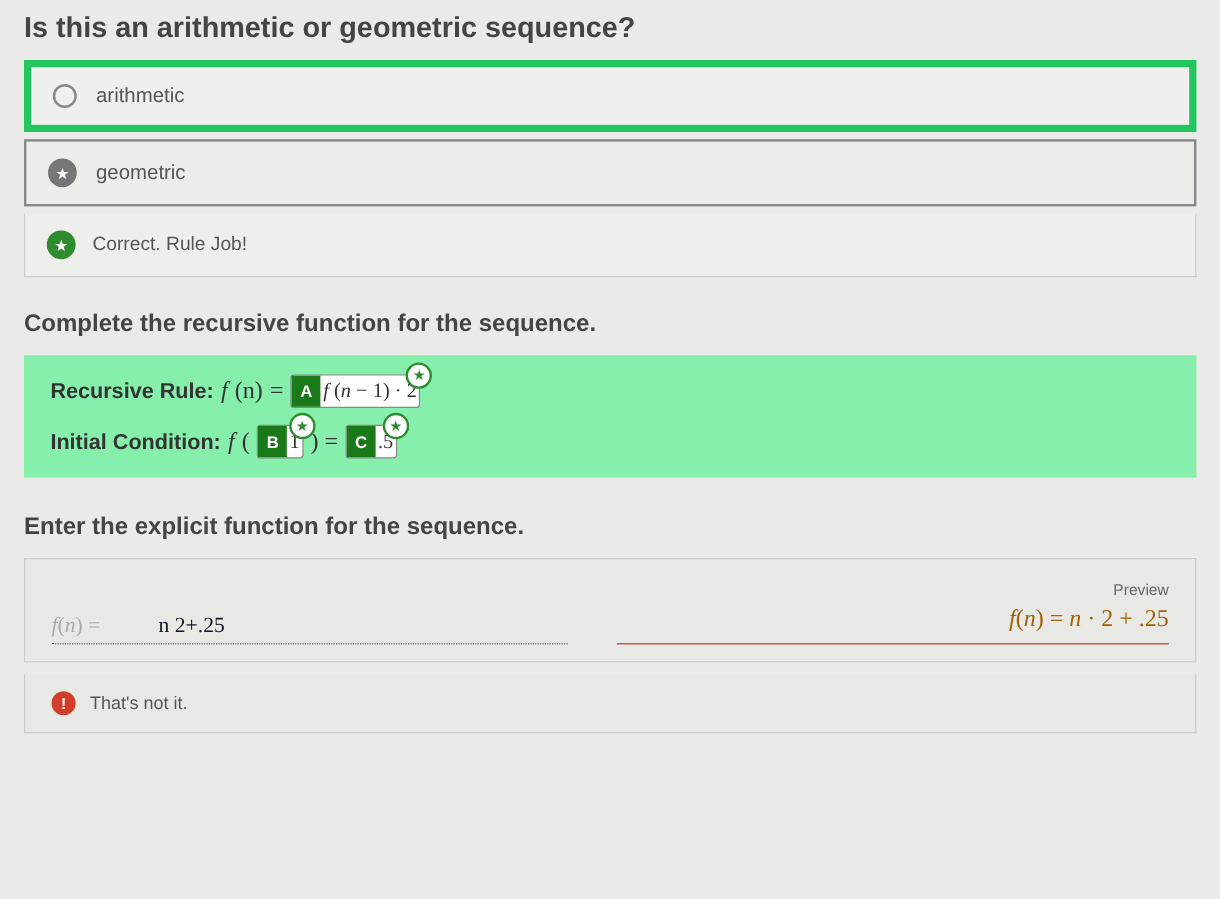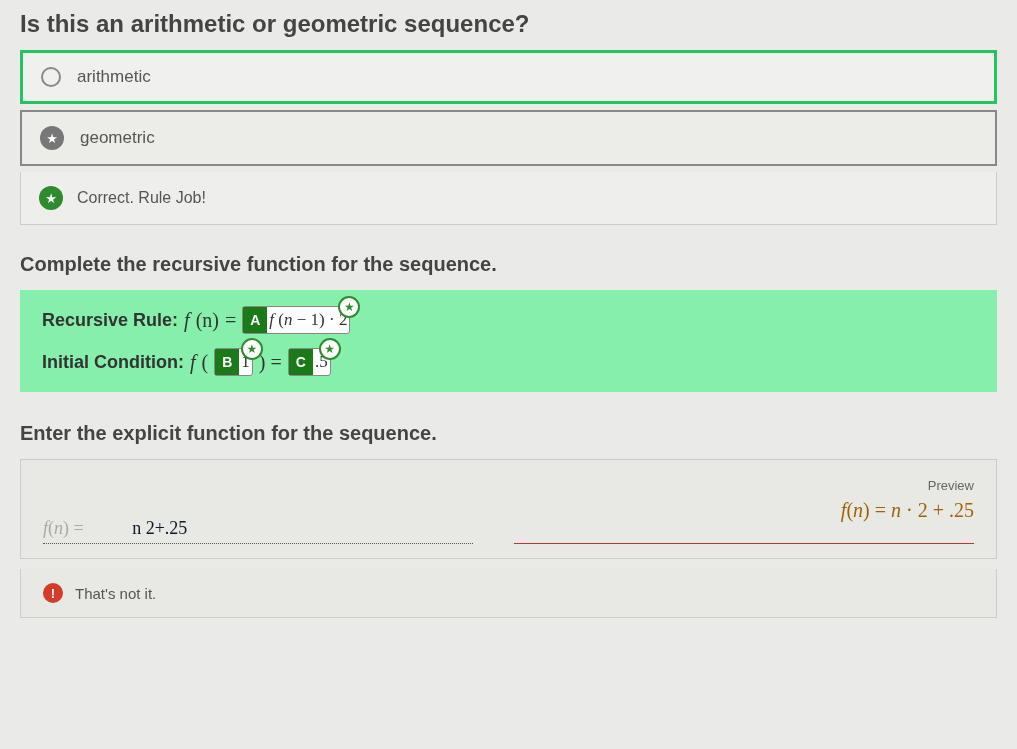--- a/index.html
+++ b/index.html
@@ -11,21 +11,21 @@
       padding: 10px 20px;
       color: #333;
     }
     .q-title {
       font-size: 24px;
       font-weight: bold;
       color: #444;
       margin-bottom: 12px;
     }
     .choice-box {
-      border: 3px solid #22c55e;
+      border: 6px solid #22c55e;
       background: #f0f0ee;
       padding: 14px 18px;
       margin-bottom: 6px;
       display: flex;
       align-items: center;
       gap: 16px;
       font-size: 17px;
       color: #555;
     }
     .choice-box.selected {
@@ -136,21 +136,21 @@
       width: 430px;
       padding-bottom: 4px;
       font-family: 'Times New Roman', serif;
       font-size: 18px;
       color: #999;
     }
     .input-area .typed { color: #0f172a; font-style: normal; margin-left: 44px;}
     .preview-area {
       text-align: right;
       border-bottom: 1px solid #b33;
-      padding-bottom: 21px;
+      padding-bottom: 8px;
       width: 460px;
     }
     .preview-label {
       font-size: 13px;
       color: #666;
       margin-bottom: 6px;
     }
     .preview-math {
       font-family: 'Times New Roman', serif;
       font-size: 20px;

